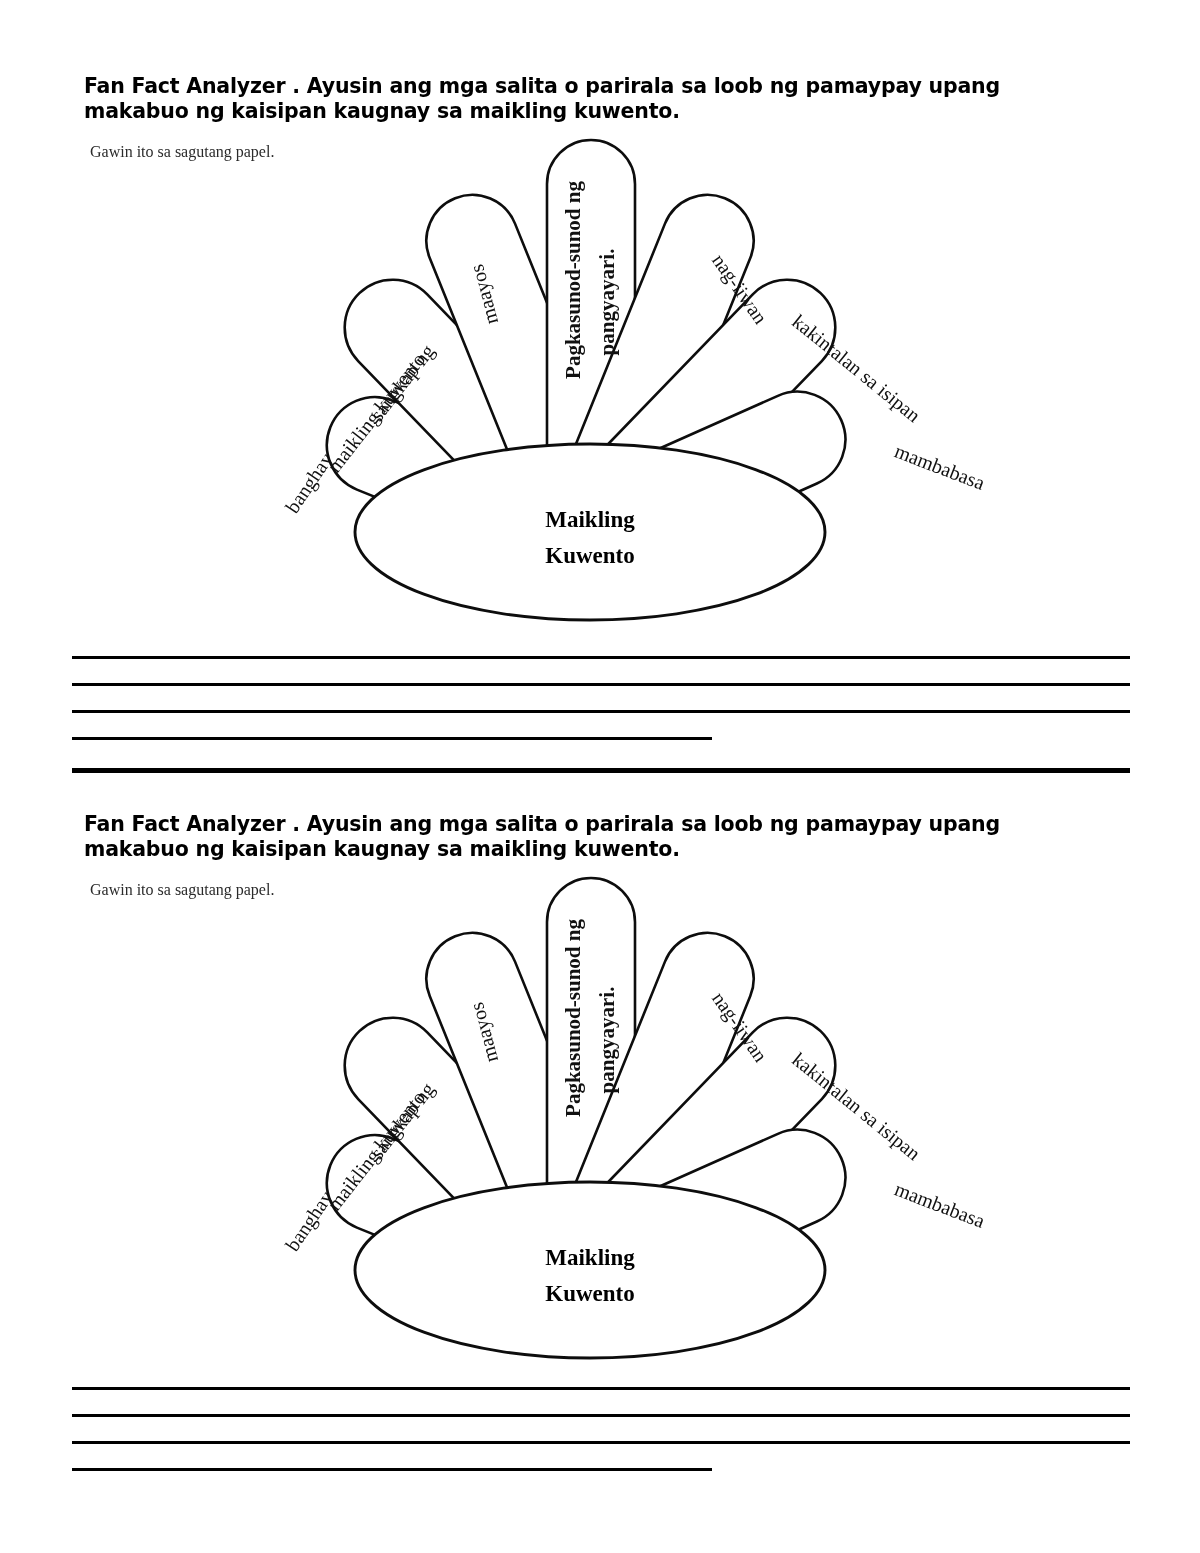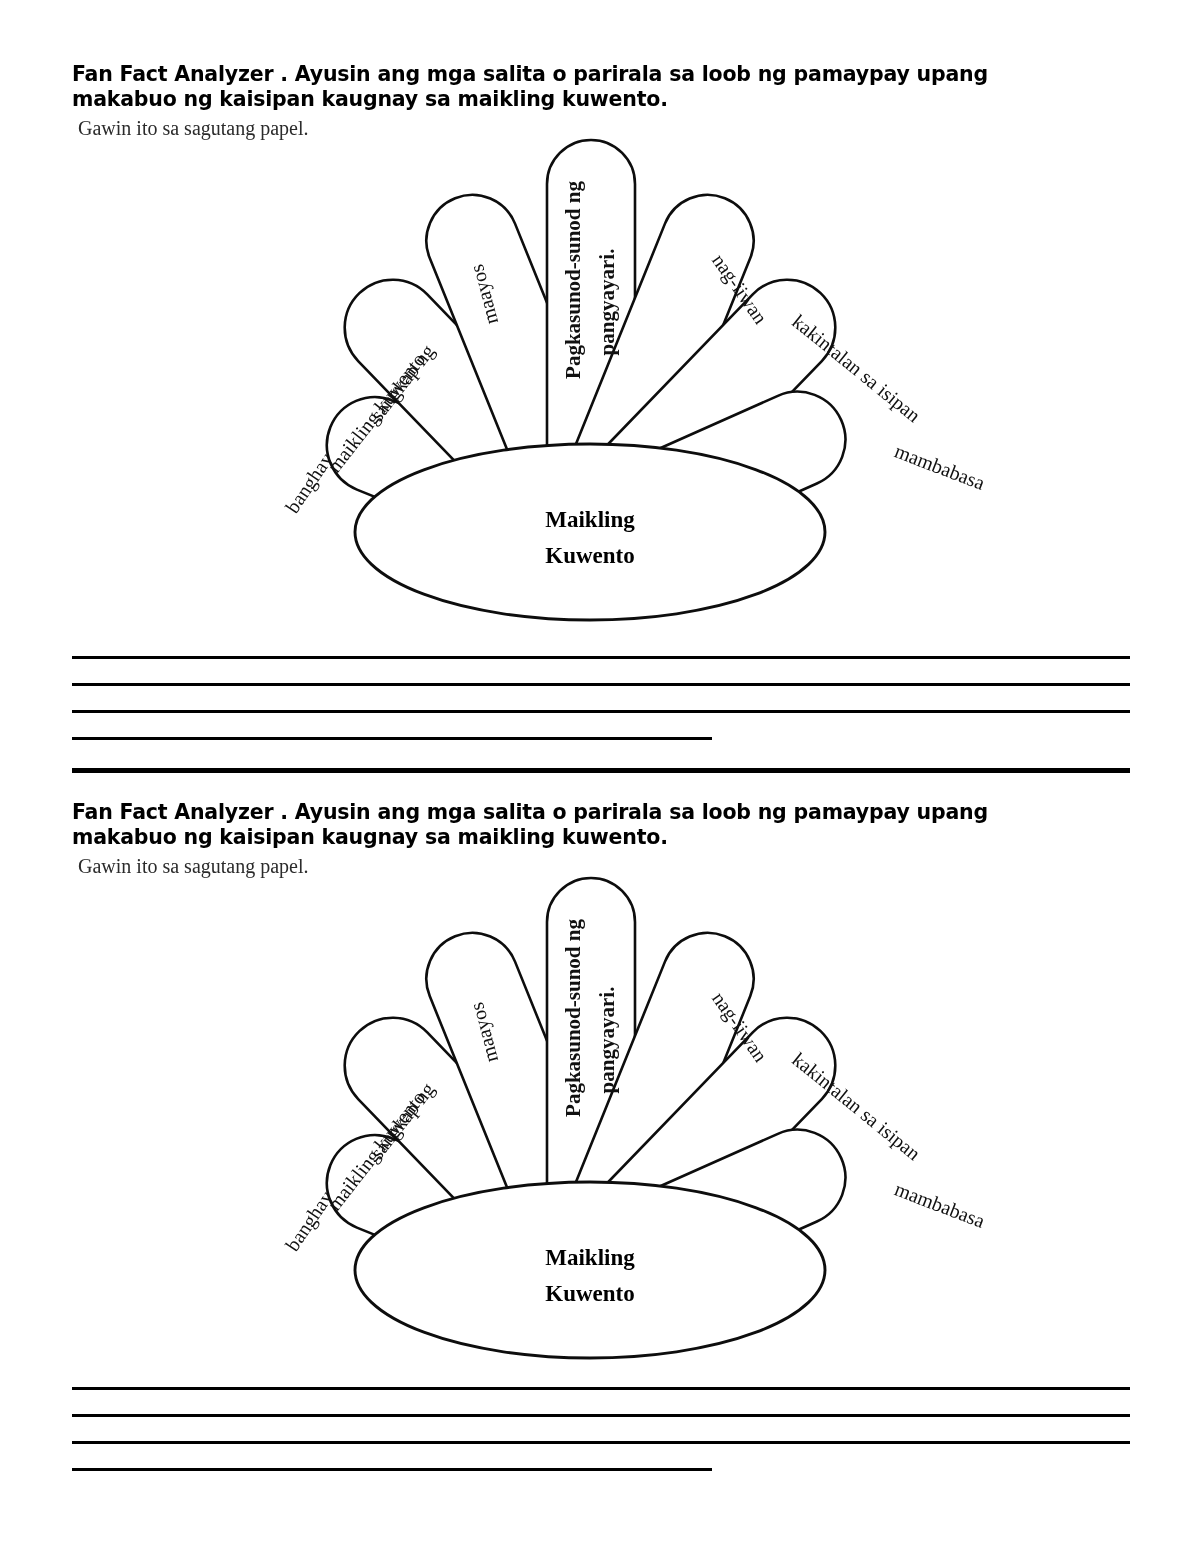--- a/index.html
+++ b/index.html
@@ -28,30 +28,30 @@
     width: 1010px;
   }
 
   .heading-main {
     font-family: "DejaVu Sans", sans-serif;
     font-weight: bold;
     font-size: 20.5px;
     line-height: 25px;
     letter-spacing: -0.2px;
     color: #000000;
-    margin: 0;
+    margin: 12px;
     white-space: pre-wrap;
   }
 
   .heading-sub {
     font-family: "Liberation Serif", serif;
-    font-size: 20px;
+    font-size: 16px;
     line-height: 24px;
     color: #2b2b2b;
-    margin: 0;
+    margin: 12px;
     padding-left: 6px;
     padding-top: 4px;
   }
 
   .fan-wrap {
     position: absolute;
     left: 60px;
     width: 1080px;
   }
 

